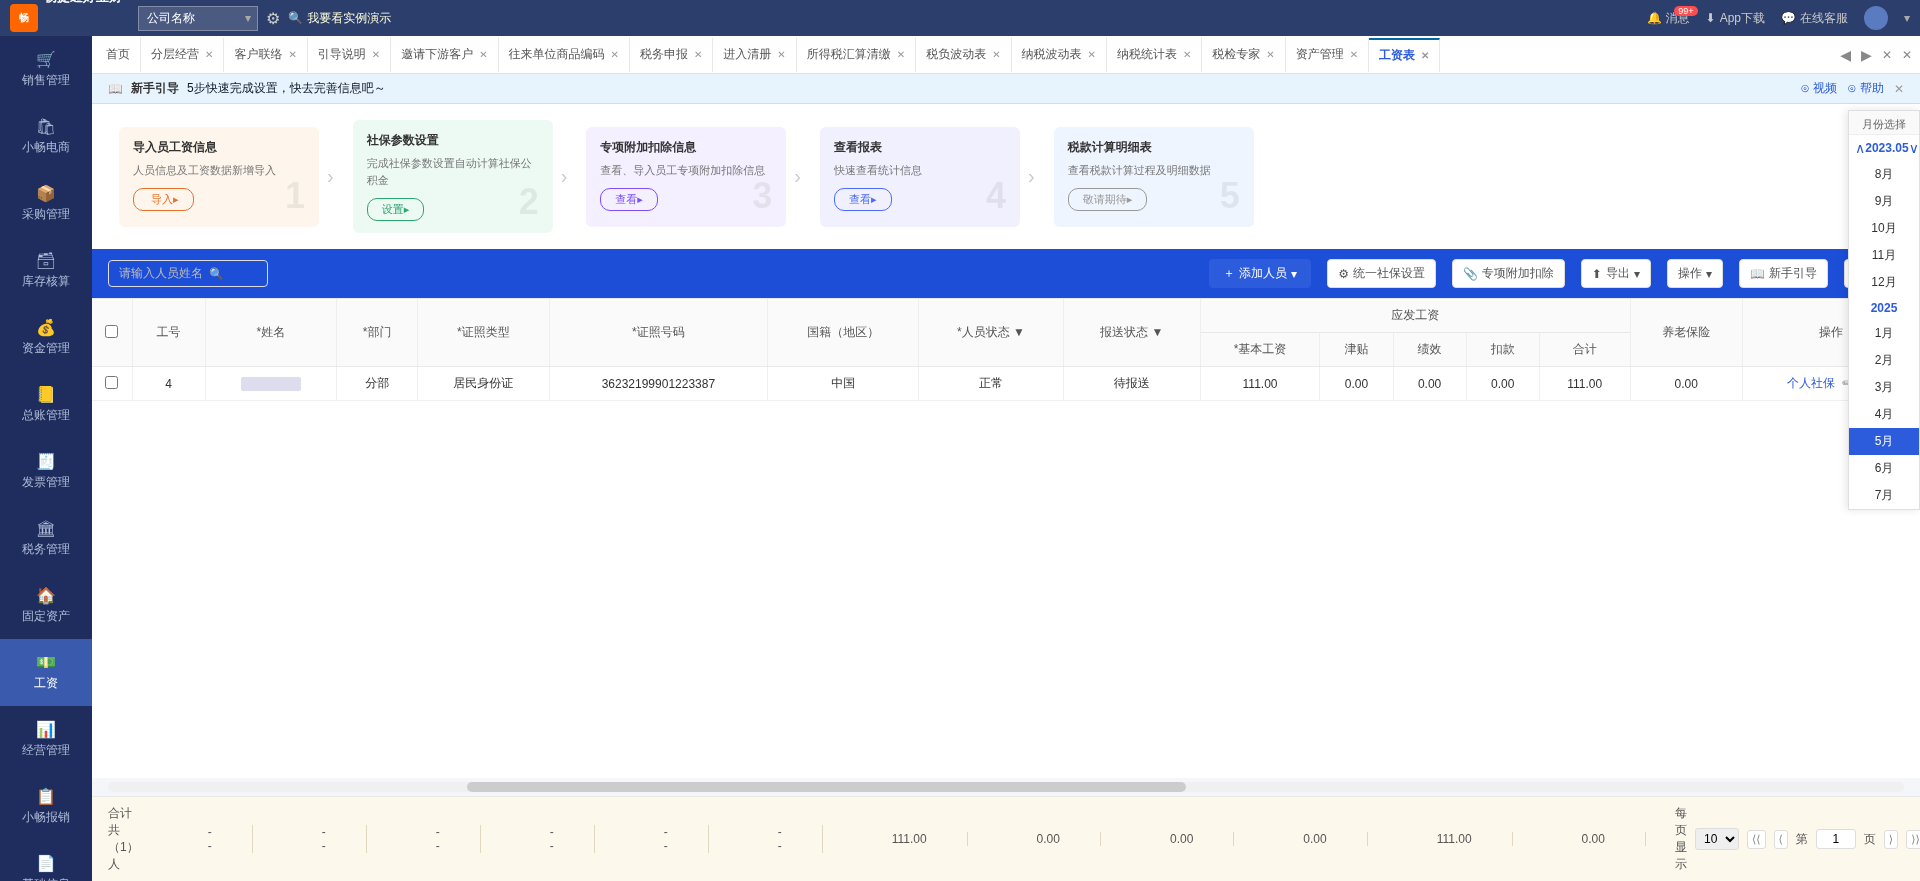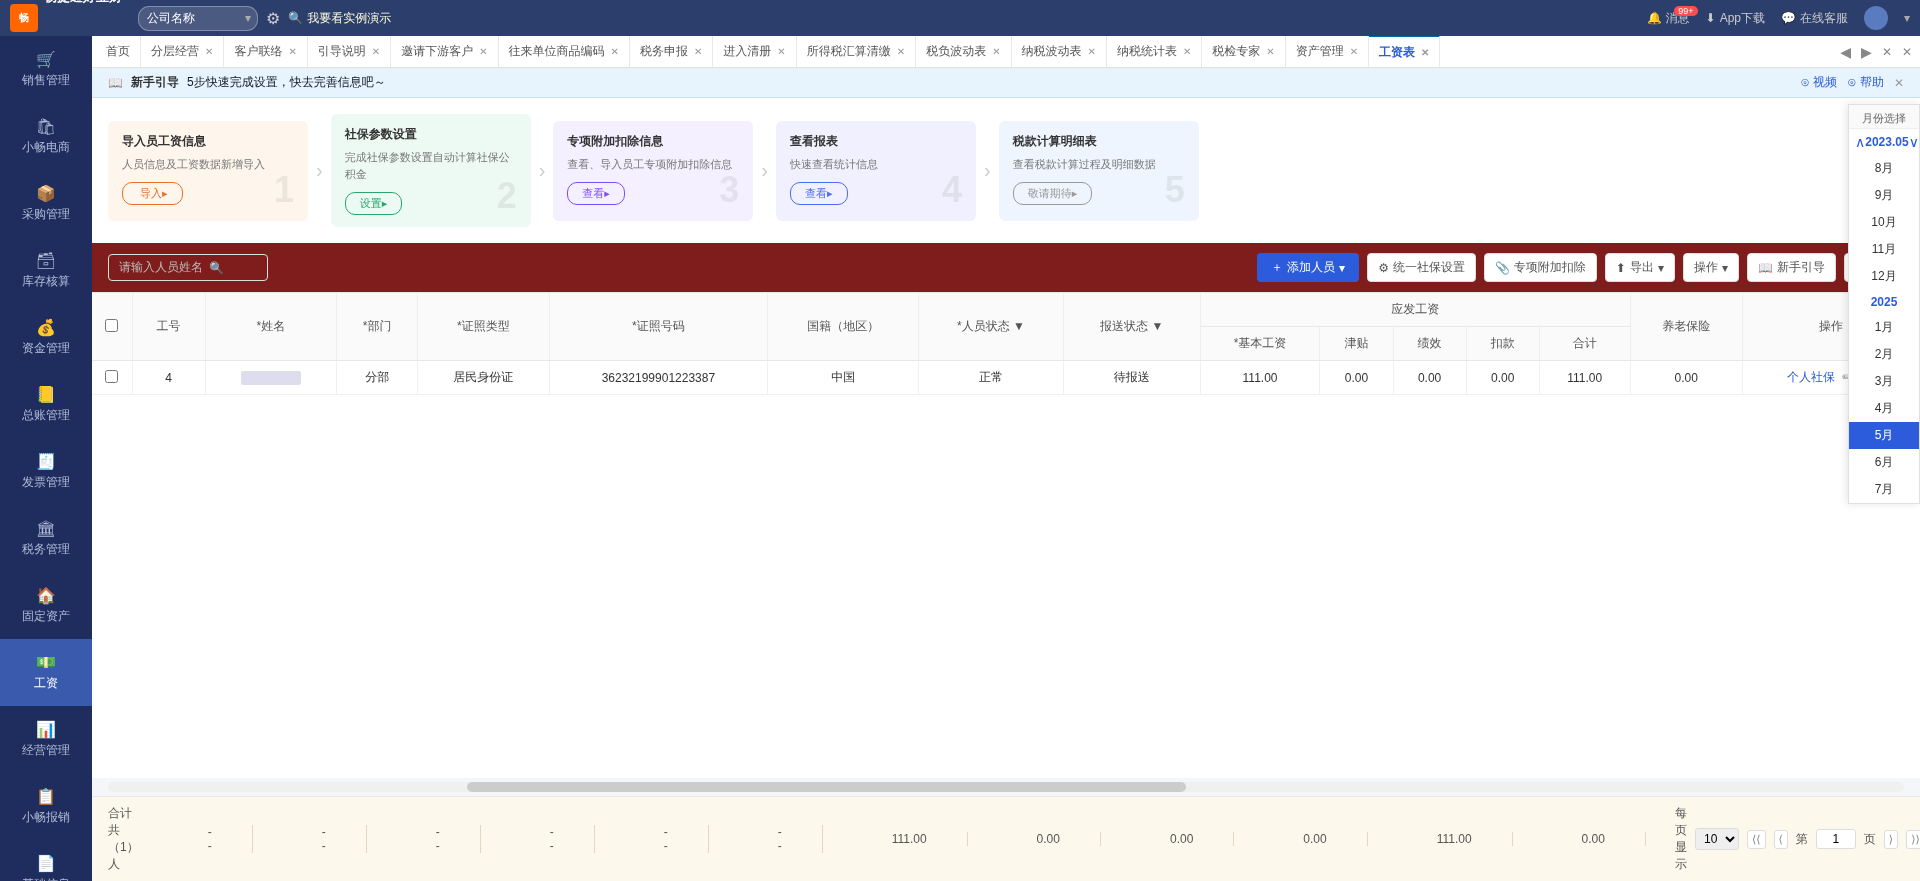--- a/index.html
+++ b/index.html
@@ -4,30 +4,30 @@
   <style>
     * { box-sizing: border-box; margin: 0; padding: 0; }
     body { font-family: 'Microsoft YaHei', Arial, sans-serif; font-size: 12px; background: #f0f2f5; color: #333; overflow: hidden; height: 881px; }
 
     
     .app-wrapper { display: flex; flex-direction: column; height: 881px; }
     .top-bar { display: flex; align-items: center; background: #2c3e6b; height: 36px; padding: 0 10px; flex-shrink: 0; }
     .main-layout { display: flex; flex: 1; overflow: hidden; }
     .sidebar { width: 92px; background: #1e2d5e; display: flex; flex-direction: column; flex-shrink: 0; }
     .content-area { flex: 1; display: flex; flex-direction: column; overflow: hidden; }
-    .tab-bar { background: #fff; border-bottom: 1px solid #e0e0e0; display: flex; align-items: center; height: 32px; flex-shrink: 0; overflow: hidden; padding: 0 4px; }
+    .tab-bar { background: #fff; border-bottom: 1px solid #e0e0e0; display: flex; align-items: center; height: 38px; flex-shrink: 0; overflow: hidden; padding: 0 4px; }
     .main-content { flex: 1; overflow: hidden; display: flex; flex-direction: column; background: #f5f6fa; }
 
     
     .top-logo { color: #fff; font-size: 13px; font-weight: bold; display: flex; align-items: center; gap: 6px; }
     .top-logo-icon { width: 28px; height: 28px; background: #ff6600; border-radius: 4px; display: flex; align-items: center; justify-content: center; color: #fff; font-size: 10px; }
     .top-logo-text { display: flex; flex-direction: column; line-height: 1.2; }
     .top-logo-sub { font-size: 9px; color: #aab; margin-top: 31px; }
     .top-bar-center { flex: 1; display: flex; align-items: center; gap: 8px; padding-left: 16px; }
-    .top-dropdown { background: rgba(255,255,255,0.15); border: 1px solid rgba(255,255,255,0.3); border-radius: 11px; color: #fff; font-size: 12px; padding: 3px 22px 3px 8px; position: relative; cursor: pointer; min-width: 120px; }
+    .top-dropdown { background: rgba(255,255,255,0.15); border: 1px solid rgba(255,255,255,0.3); border-radius: 0; color: #fff; font-size: 12px; padding: 3px 22px 3px 8px; position: relative; cursor: pointer; min-width: 120px; }
     .top-settings { color: #ccc; cursor: pointer; font-size: 16px; }
     .top-demo { color: #ffd; font-size: 12px; cursor: pointer; display: flex; align-items: center; gap: 4px; }
     .top-bar-right { display: flex; align-items: center; gap: 16px; color: #ccc; font-size: 12px; }
     .notif-badge { position: relative; cursor: pointer; }
     .badge-dot { position: absolute; top: -4px; right: -8px; background: #ff4d4f; color: #fff; font-size: 9px; border-radius: 8px; padding: 0 4px; min-width: 16px; text-align: center; }
     .top-bar-btn { display: flex; align-items: center; gap: 4px; cursor: pointer; color: #ccc; }
     .top-avatar { width: 24px; height: 24px; background: #5b7bc0; border-radius: 50%; }
 
     
     .sidebar-item { color: #b0bcd8; font-size: 12px; padding: 14px 0; text-align: center; cursor: pointer; transition: background 0.2s; }
@@ -43,38 +43,38 @@
     .tab-more { cursor: pointer; color: #888; font-size: 12px; padding: 0 4px; }
 
     
     .guide-bar { background: #e8f4fd; border-bottom: 1px solid #c8dff5; padding: 6px 16px; display: flex; align-items: center; gap: 8px; font-size: 12px; color: #555; flex-shrink: 0; }
     .guide-bar-title { font-weight: bold; color: #333; display: flex; align-items: center; gap: 4px; }
     .guide-bar-sub { color: #0f172a; flex: 1; }
     .guide-bar-right { display: flex; align-items: center; gap: 10px; color: #2c5bdb; cursor: pointer; }
 
     
     .steps-container { background: #fff; padding: 16px; display: flex; align-items: center; gap: 0; flex-shrink: 0; }
-    .step-card { background: #fef6ec; border-radius: 6px; padding: 12px 14px; width: 200px; min-height: 100px; position: relative; flex-shrink: 0; }
+    .step-card { background: #fef6ec; border-radius: 6px; padding: 12px 14px; width: 200px; min-height: 100px; position: relative; flex-shrink: 0; margin-left: 11px; }
     .step-card.green { background: #edfaf4; }
     .step-card.purple { background: #f5f0ff; }
     .step-card.lavender { background: #f0f0ff; }
     .step-card.blue-light { background: #eef5ff; }
     .step-num { position: absolute; bottom: 10px; right: 14px; font-size: 36px; font-weight: bold; opacity: 0.15; color: #888; }
     .step-title { font-size: 12px; font-weight: bold; color: #333; margin-bottom: 6px; }
     .step-desc { font-size: 11px; color: #777; line-height: 1.5; }
     .step-btn { margin-top: 10px; display: inline-block; border-radius: 10px; padding: 3px 14px; font-size: 11px; cursor: pointer; border: 1px solid; }
     .step-btn.orange { border-color: #e8722a; color: #e8722a; background: transparent; padding-left: 17px; }
     .step-btn.green { border-color: #2ba76e; color: #2ba76e; background: transparent; }
     .step-btn.purple { border-color: #7c4dff; color: #7c4dff; background: transparent; }
     .step-btn.blue { border-color: #4a6cf7; color: #4a6cf7; background: transparent; }
     .step-btn.gray { border-color: #999; color: #999; background: transparent; }
     .step-arrow { font-size: 20px; color: #ccc; margin: 0 8px; flex-shrink: 0; }
 
     
-    .toolbar { display: flex; align-items: center; padding: 10px 16px; background: #7f1d1d; border-bottom: 1px solid #e8e8e8; gap: 8px; flex-shrink: 0; }
+    .toolbar { display: flex; align-items: center; padding: 10px 16px; background: #1d4ed8; border-bottom: 1px solid #e8e8e8; gap: 16px; flex-shrink: 0; }
     .search-input { border: 1px solid #ddd; border-radius: 4px; padding: 4px 10px; font-size: 12px; width: 160px; color: #999; display: flex; align-items: center; gap: 6px; cursor: text; }
     .toolbar-spacer { flex: 1; }
     .btn-primary { background: #2c5bdb; color: #fff; border: none; border-radius: 4px; padding: 6px 14px; font-size: 12px; cursor: pointer; display: flex; align-items: center; gap: 4px; }
     .btn-outline { background: #fff; color: #555; border: 1px solid #ddd; border-radius: 4px; padding: 5px 10px; font-size: 12px; cursor: pointer; display: flex; align-items: center; gap: 4px; }
 
     
     .table-wrapper { flex: 1; overflow: auto; background: #fff; margin: 0; }
     .data-table { width: 100%; border-collapse: collapse; font-size: 12px; }
     .data-table th { background: #fafafa; border-bottom: 1px solid #e8e8e8; border-right: 1px solid #eee; padding: 8px 10px; font-weight: normal; color: #555; text-align: center; white-space: nowrap; position: sticky; top: 0; z-index: 1; }
     .data-table td { border-bottom: 1px solid #f0f0f0; border-right: 1px solid #f0f0f0; padding: 8px 10px; text-align: center; color: #333; white-space: nowrap; }

